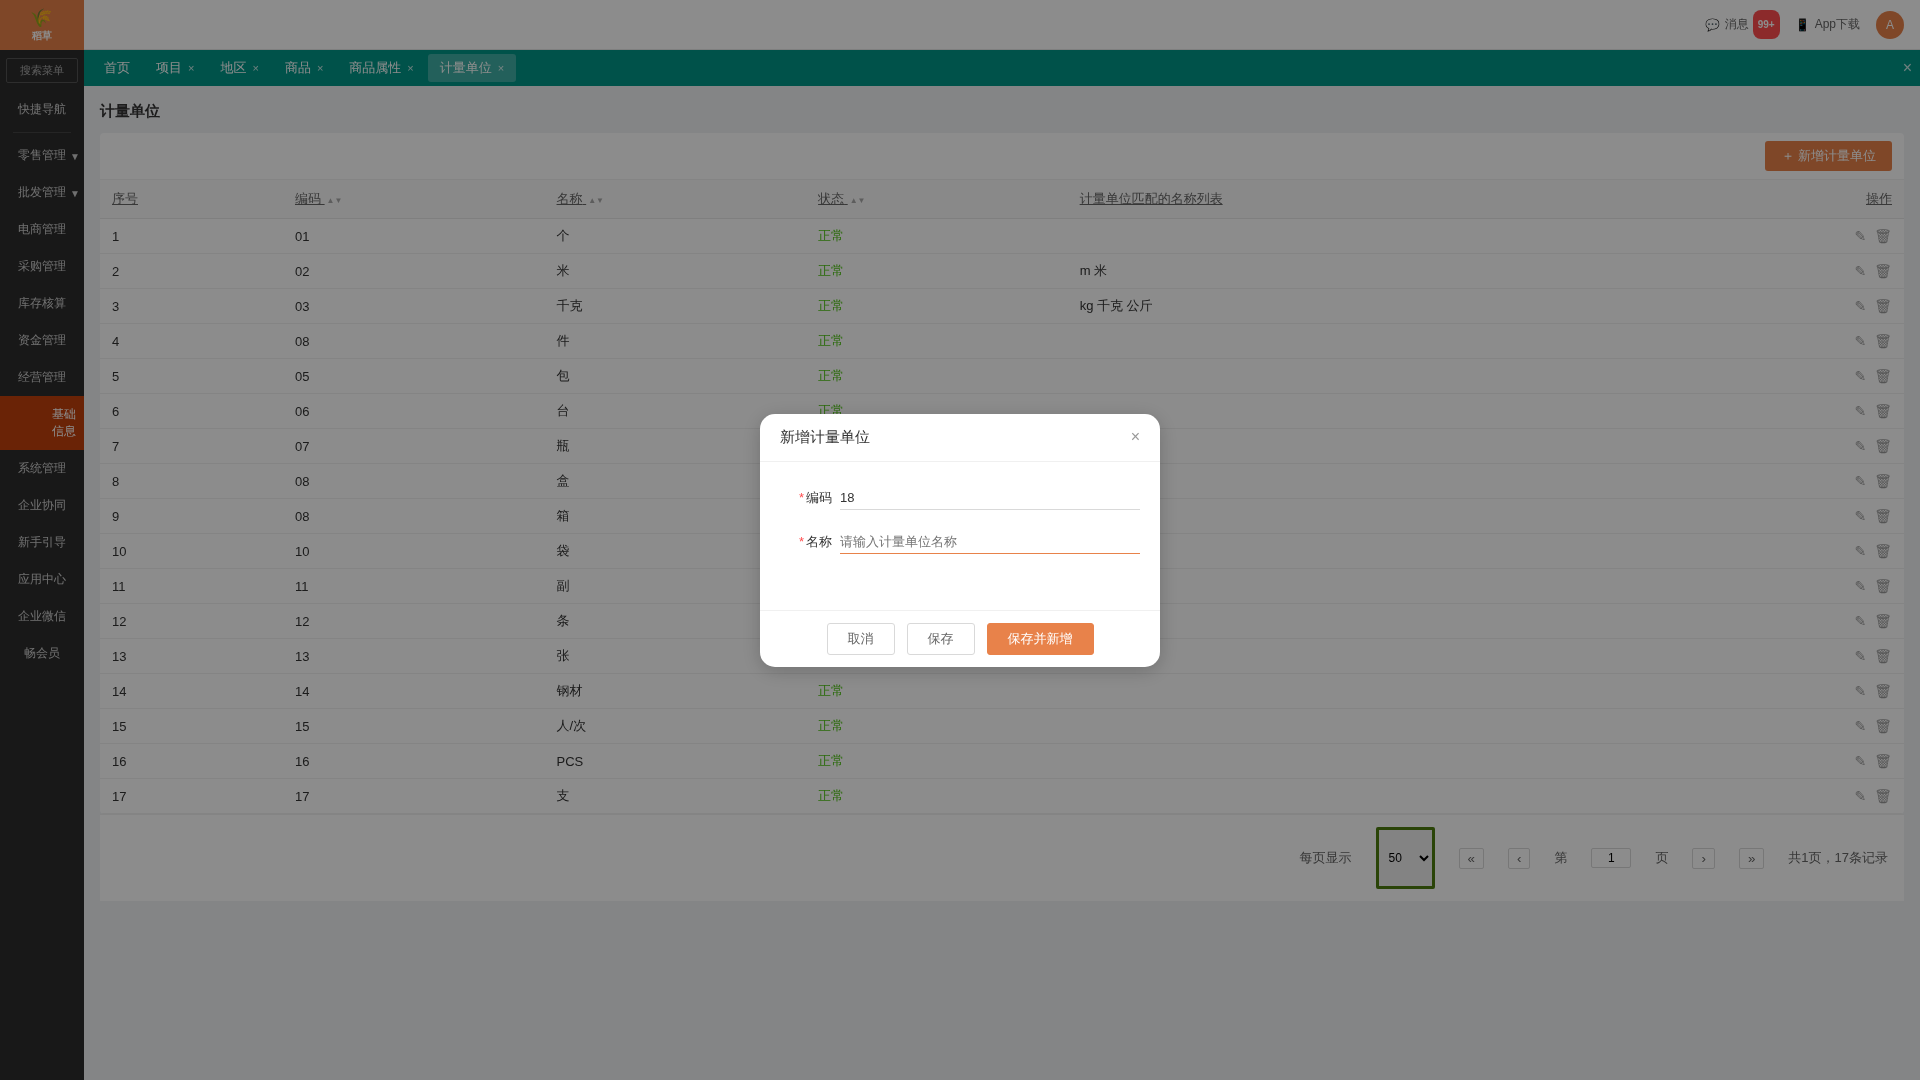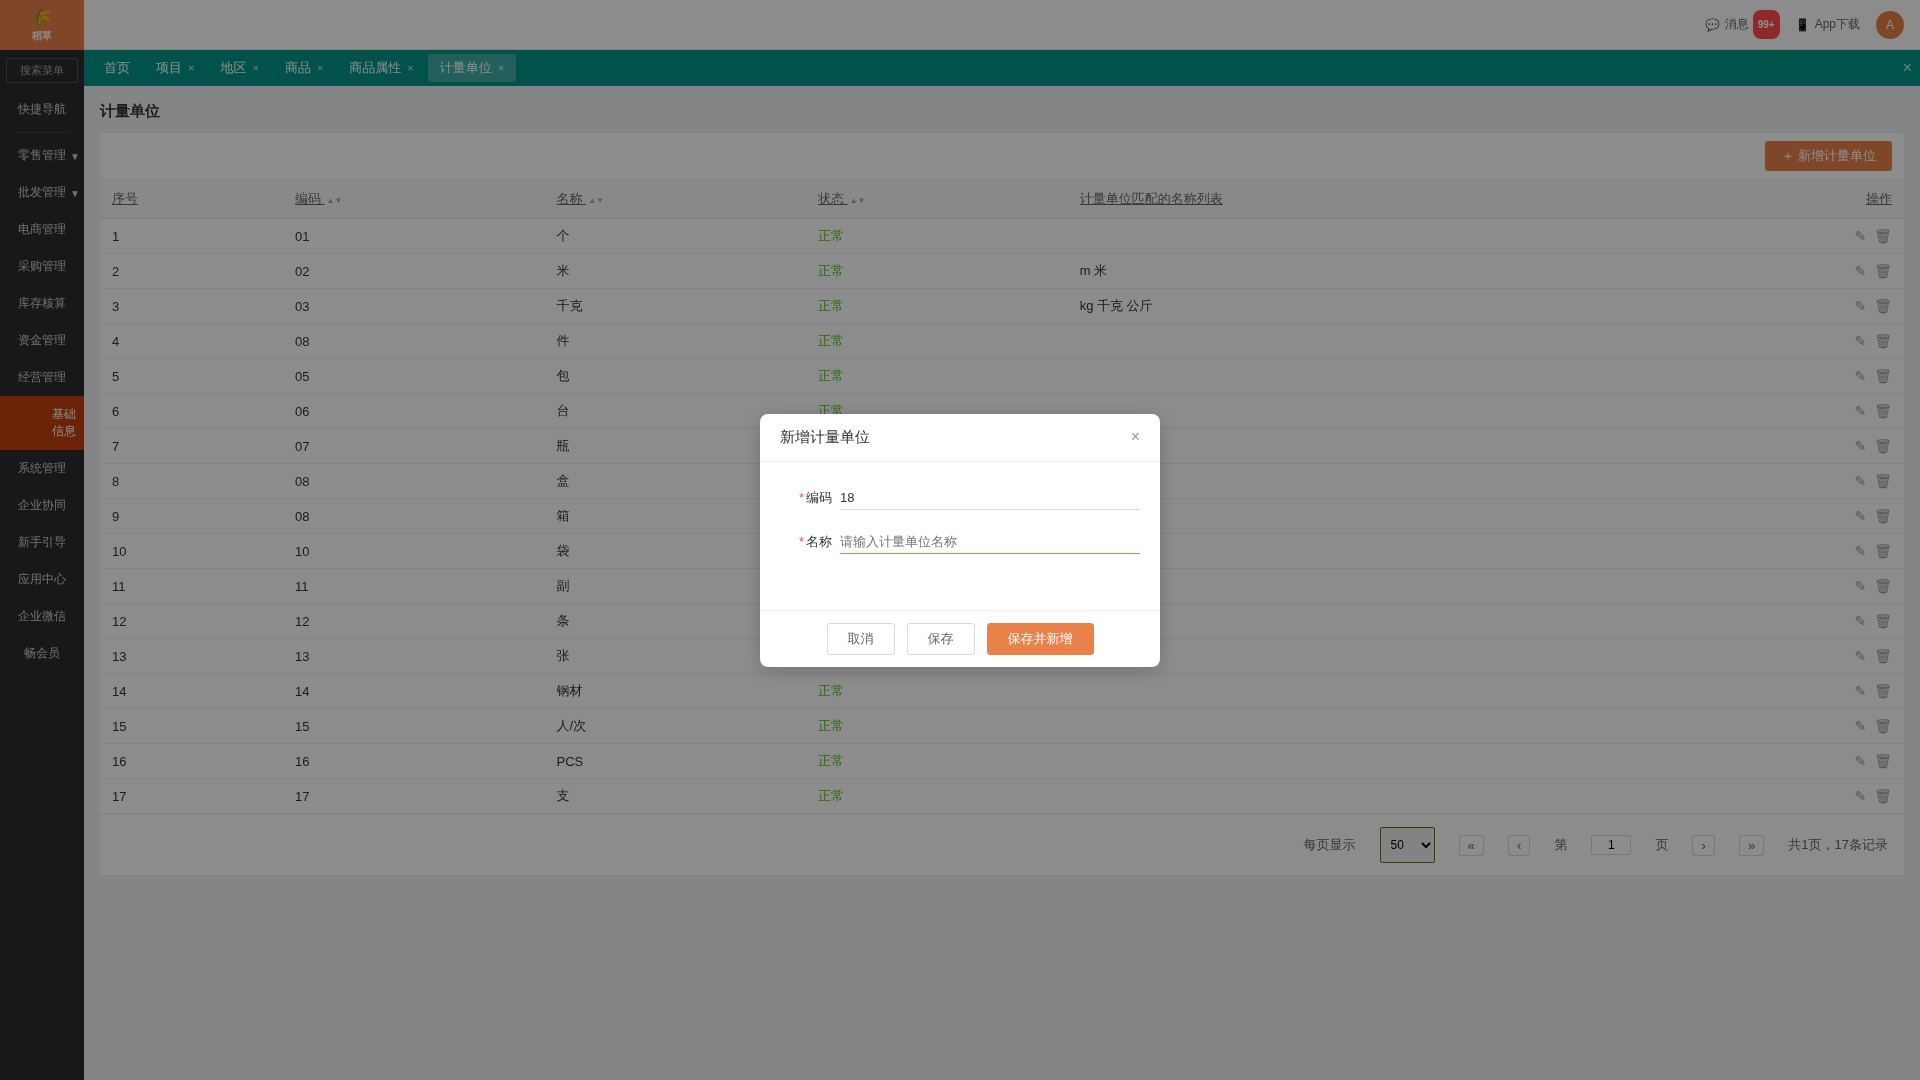--- a/index.html
+++ b/index.html
@@ -52,29 +52,29 @@
     thead tr { background: #fafafa; }
     th { padding: 10px 12px; text-align: left; font-weight: 500; color: #666; border-bottom: 1px solid #e8e8e8; font-size: 13px; white-space: nowrap; text-decoration: underline; }
     th .sort-icons { display: inline-flex; flex-direction: column; font-size: 8px; margin-left: 2px; color: #aaa; line-height: 1.1; }
     td { padding: 8px 12px; border-bottom: 1px solid #f0f0f0; font-size: 13px; color: #333; }
     .status-normal { color: #52c41a; }
     .action-icons { display: flex; gap: 8px; }
     .action-icon { color: #999; cursor: pointer; font-size: 14px; }
 
     
     .pagination { display: flex; align-items: center; justify-content: flex-end; padding: 12px 16px; gap: 24px; background: white; border-top: 1px solid #f0f0f0; font-size: 13px; color: #666; }
-    .pagination-select { border: 1px solid #4d7c0f; padding: 9px 6px; border-radius: 2px; font-size: 12px; }
+    .pagination-select { border: 3px solid #4d7c0f; padding: 20px 6px; border-radius: 2px; font-size: 12px; }
     .pagination-btn { border: 1px solid #d9d9d9; background: white; padding: 2px 8px; cursor: pointer; border-radius: 2px; color: #666; }
     .pagination-input { border: 1px solid #d9d9d9; width: 40px; text-align: center; padding: 2px 4px; border-radius: 2px; font-size: 12px; }
 
     
     .overlay { position: fixed; top: 0; left: 0; width: 100%; height: 100%; background: rgba(0,0,0,0.45); z-index: 100; display: flex; align-items: center; justify-content: center; }
 
     
-    .modal { background: white; border-radius: 8px; width: 400px; box-shadow: 0 4px 20px rgba(0,0,0,0.2); position: relative; }
+    .modal { background: white; border-radius: 15px; width: 400px; box-shadow: 0 4px 20px rgba(0,0,0,0.2); position: relative; }
     .modal-header { padding: 14px 20px; border-bottom: 1px solid #f0f0f0; display: flex; align-items: center; justify-content: space-between; }
     .modal-title { font-size: 15px; font-weight: 500; color: #333; }
     .modal-close { cursor: pointer; color: #999; font-size: 16px; }
     .modal-body { padding: 24px 20px; }
     .form-item { display: flex; align-items: center; margin-bottom: 20px; }
     .form-label { width: 60px; text-align: right; font-size: 13px; color: #333; flex-shrink: 0; padding-right: 8px; }
     .form-required { color: #ff4d4f; margin-right: 2px; }
     .form-input { flex: 1; border: none; border-bottom: 1px solid #d9d9d9; padding: 4px 0; font-size: 13px; outline: none; color: #333; }
     .form-input.active-input { border-bottom-color: #e8824a; }
     .modal-footer { padding: 12px 20px; display: flex; align-items: center; justify-content: center; gap: 12px; border-top: 1px solid #f0f0f0; margin-top: 12px; }

